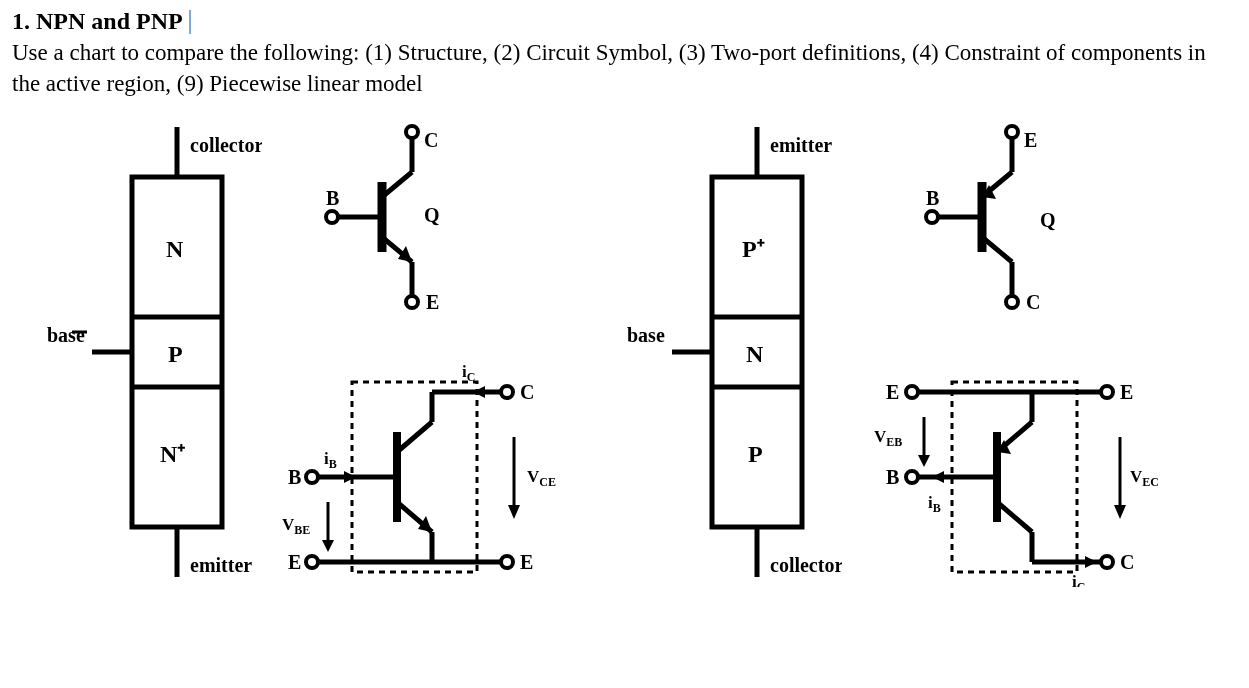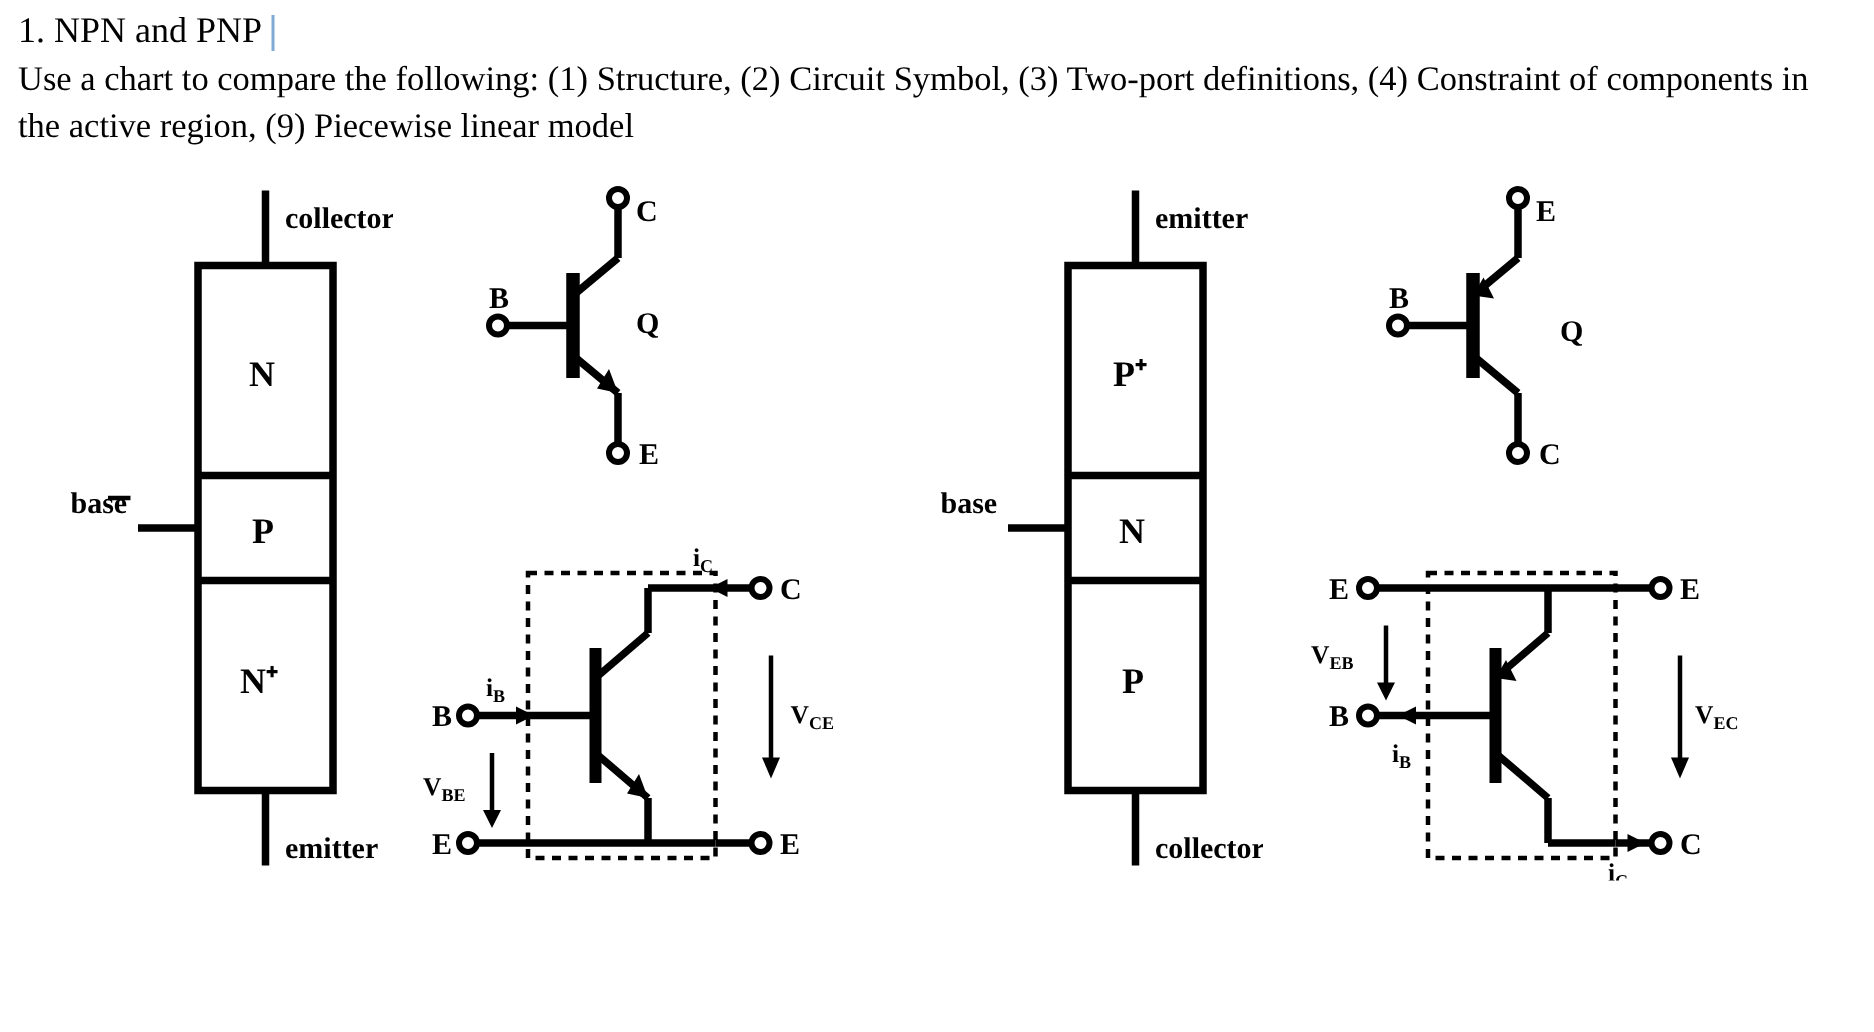--- a/index.html
+++ b/index.html
@@ -6,21 +6,21 @@
   body {
     margin: 0;
     padding: 8px 12px;
     font-family: "Times New Roman", Times, serif;
     font-size: 22px;
     color: #000;
     background: #fff;
     width: 1249px;
   }
   .title {
-    font-weight: normal;
+    font-weight: bold;
     font-size: 24px;
     margin-bottom: 2px;
   }
   .title-cursor {
     display: inline-block;
     width: 2px;
     height: 24px;
     background: #7faad6;
     vertical-align: text-bottom;
     margin-left: 6px;

